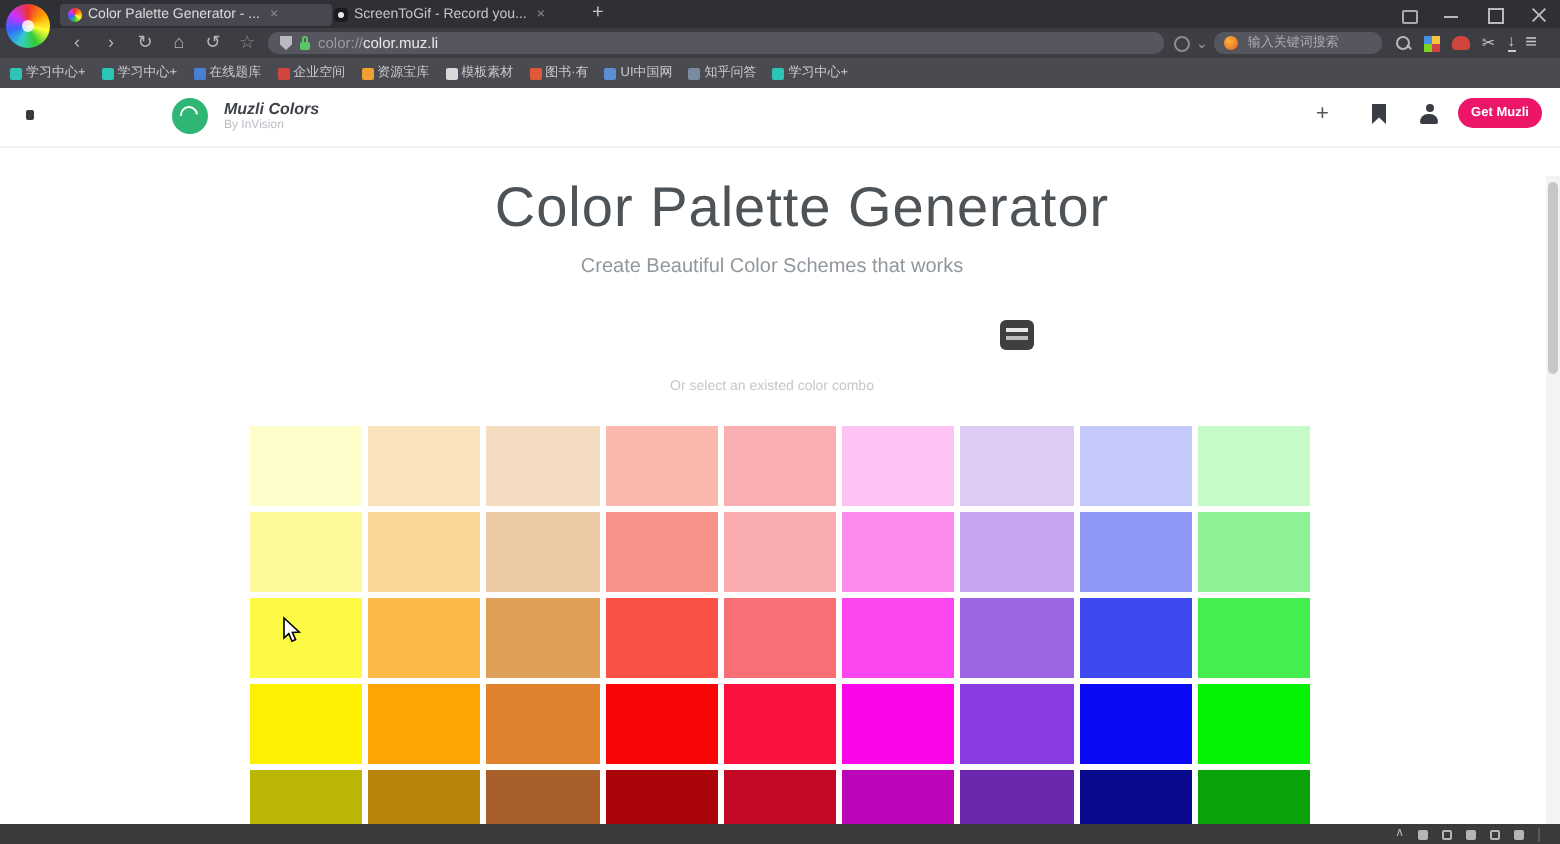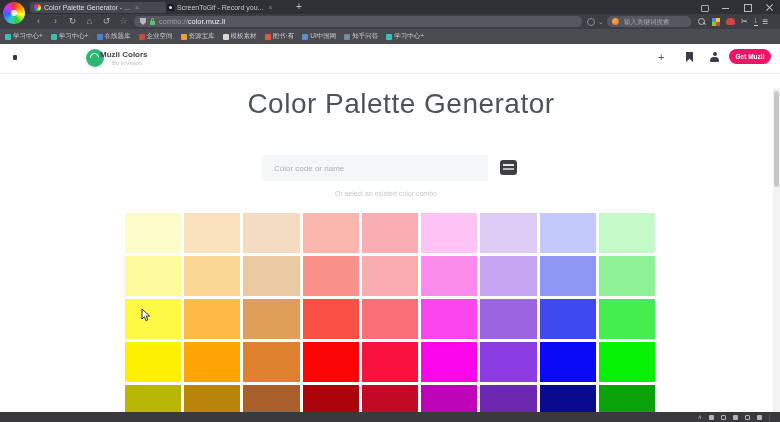--- a/index.html
+++ b/index.html
@@ -65,21 +65,21 @@
   .bmic{width:6px;height:6px;border-radius:1px;flex:0 0 auto;}
   .bmlb{font-size:6.5px;color:#c9cacd;white-space:nowrap;}
 
   
   .page{position:absolute;left:0;top:44px;width:780px;height:369px;background:#fff;}
   .siteheader{position:absolute;left:0;top:0;width:780px;height:29px;border-bottom:1px solid #f0f0f0;}
   .sidedot{position:absolute;left:13px;top:11px;width:4px;height:5px;background:#3a3a3a;border-radius:1px;}
   .mlogo{position:absolute;left:86px;top:5px;width:18px;height:18px;border-radius:50%;background:#30b674;}
   .mlogo::after{content:"";position:absolute;left:4px;top:4px;width:9px;height:9px;border:1.6px solid #fff;
                 border-color:#fff transparent transparent #fff;border-radius:50%;transform:rotate(40deg);box-sizing:border-box;}
-  .brand{position:absolute;left:100px;top:6px;font-size:8px;font-weight:bold;color:#3f4348;}
+  .brand{position:absolute;left:112px;top:6px;font-size:8px;font-weight:bold;color:#3f4348;font-style:italic;}
   .byline{position:absolute;left:112px;top:16px;font-size:6px;color:#b9bec3;}
   .sitesearch{position:absolute;left:236px;top:6px;width:312px;height:17px;background:#f4f5f7;border-radius:3px;}
   .sitesearch input{width:270px;height:100%;border:none;background:transparent;outline:none;
                     font-size:7.5px;color:#444;padding:0 0 0 12px;font-family:inherit;}
   .sitesearch input::placeholder{color:#a2a8ae;}
   .sitesearch .mag2{position:absolute;right:8px;top:4px;width:9px;height:9px;}
   .mag2::before{content:"";position:absolute;left:0;top:0;width:5px;height:5px;border:1.2px solid #8a9096;border-radius:50%;}
   .mag2::after{content:"";position:absolute;left:6px;top:6px;width:3px;height:1.2px;background:#8a9096;transform:rotate(45deg);}
   .hplus{position:absolute;left:658px;top:7px;font-size:11px;color:#555;}
   .hbookmark{position:absolute;left:686px;top:8px;width:7px;height:10px;background:#3a3e44;
@@ -151,21 +151,21 @@
       <span class="navic">‹</span>
       <span class="navic">›</span>
       <span class="navic">↻</span>
       <span class="navic">⌂</span>
       <span class="navic">↺</span>
       <span class="navic dim">☆</span>
     </div>
     <div class="urlbar">
       <span class="shield"></span>
       <span class="lock"></span>
-      <span class="url"><span class="scheme">combo://</span><span>color.muz.li</span></span>
+      <span class="url"><span class="scheme">color://</span><span>color.muz.li</span></span>
     </div>
     <div class="toolspacer">
       <span class="ext-dot"></span>
       <span class="caret">⌄</span>
     </div>
     <div class="searchpill">
       <span class="orangedot"></span>
       <input placeholder="输入关键词搜索" style="">
     </div>
     <div class="extrow">
@@ -232,24 +232,22 @@
       <div class="mlogo"></div>
       <div class="brand">Muzli Colors</div>
       <div class="byline">By InVision</div>
       <div class="hplus">+</div>
       <div class="hbookmark"></div>
       <div class="hperson"></div>
       <div class="getbtn">Get Muzli</div>
     </div>
 
     <div class="hero-title">Color Palette Generator</div>
-
-    <div class="gen-input">
-      <input placeholder="Color code or name" style="">
-    </div>
+    <div class="hero-sub">Create Beautiful Color Schemes that works</div>
+
     <div class="imgbtn"></div>
     <div class="hint">Or select an existed color combo</div>
 
     <div class="palette">
         <div class="sw" title="#FDFDC9" style="background: rgb(253, 253, 201);"></div>
         <div class="sw" title="#FAE2BD" style="background: rgb(250, 226, 189);"></div>
         <div class="sw" title="#F3DCC0" style="background: rgb(243, 220, 192);"></div>
         <div class="sw" title="#FBB6AE" style="background: rgb(251, 182, 174);"></div>
         <div class="sw" title="#FAADB3" style="background: rgb(250, 173, 179);"></div>
         <div class="sw" title="#FDC3F5" style="background: rgb(253, 195, 245);"></div>

